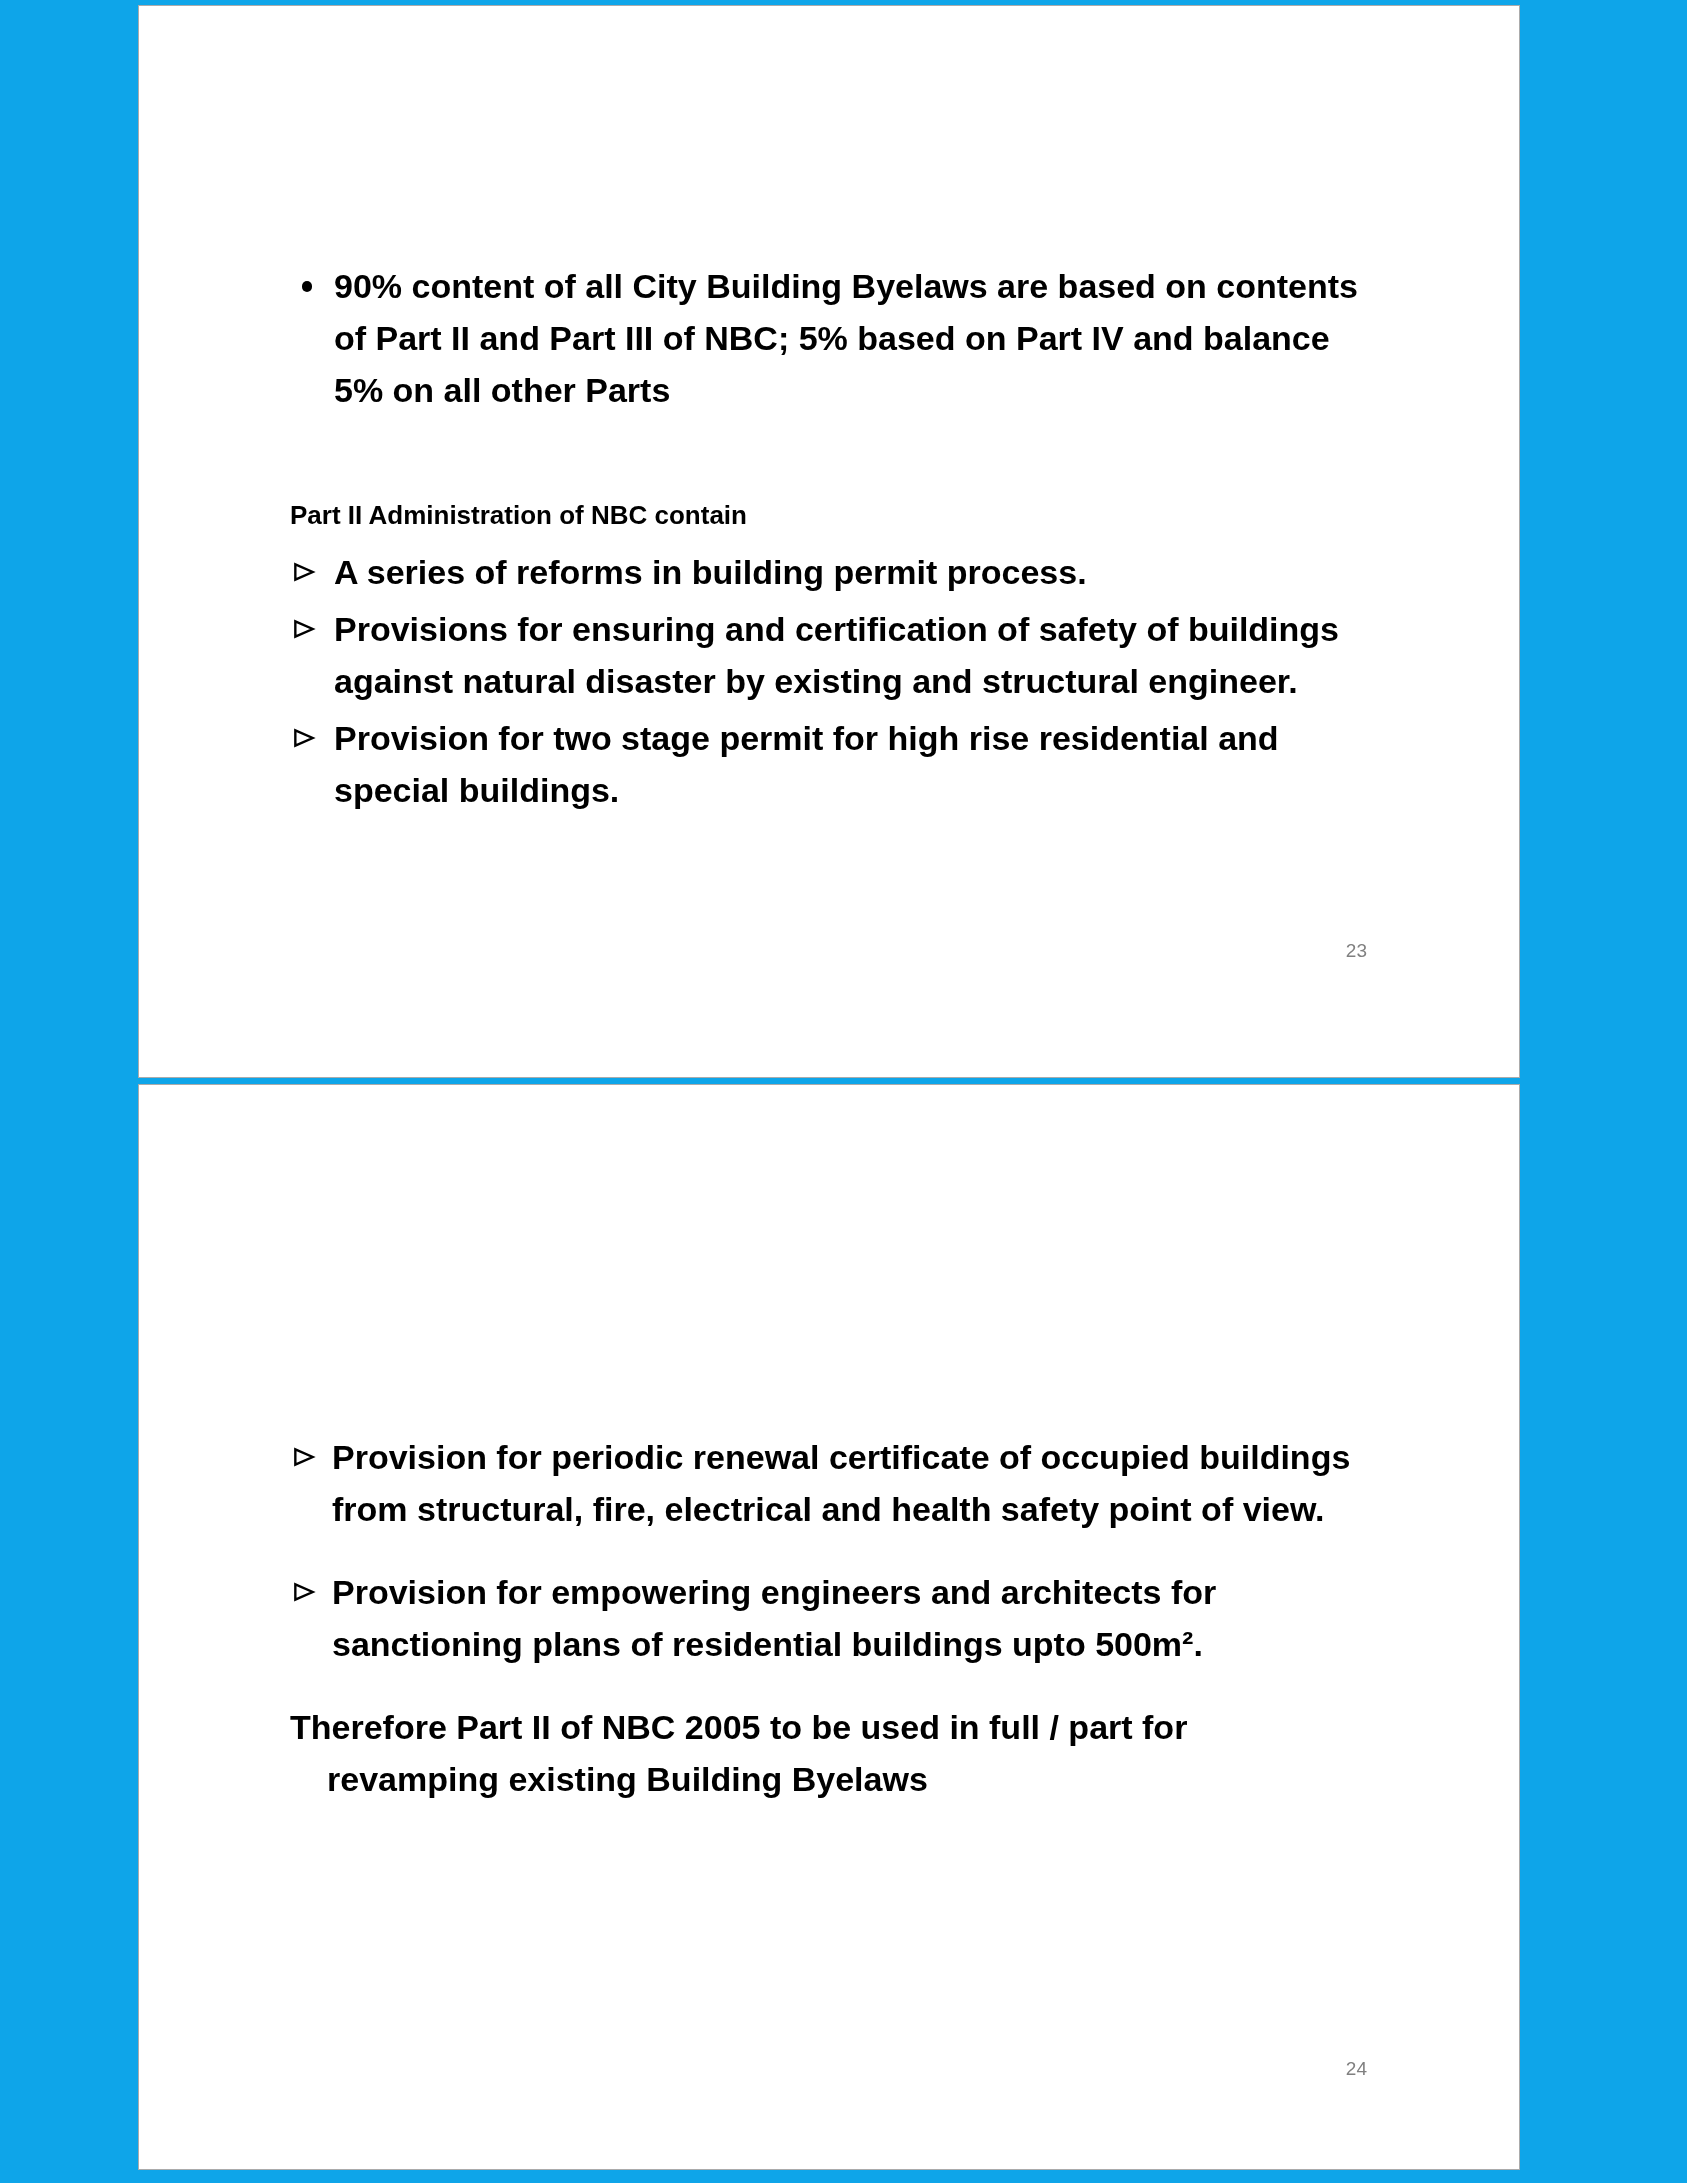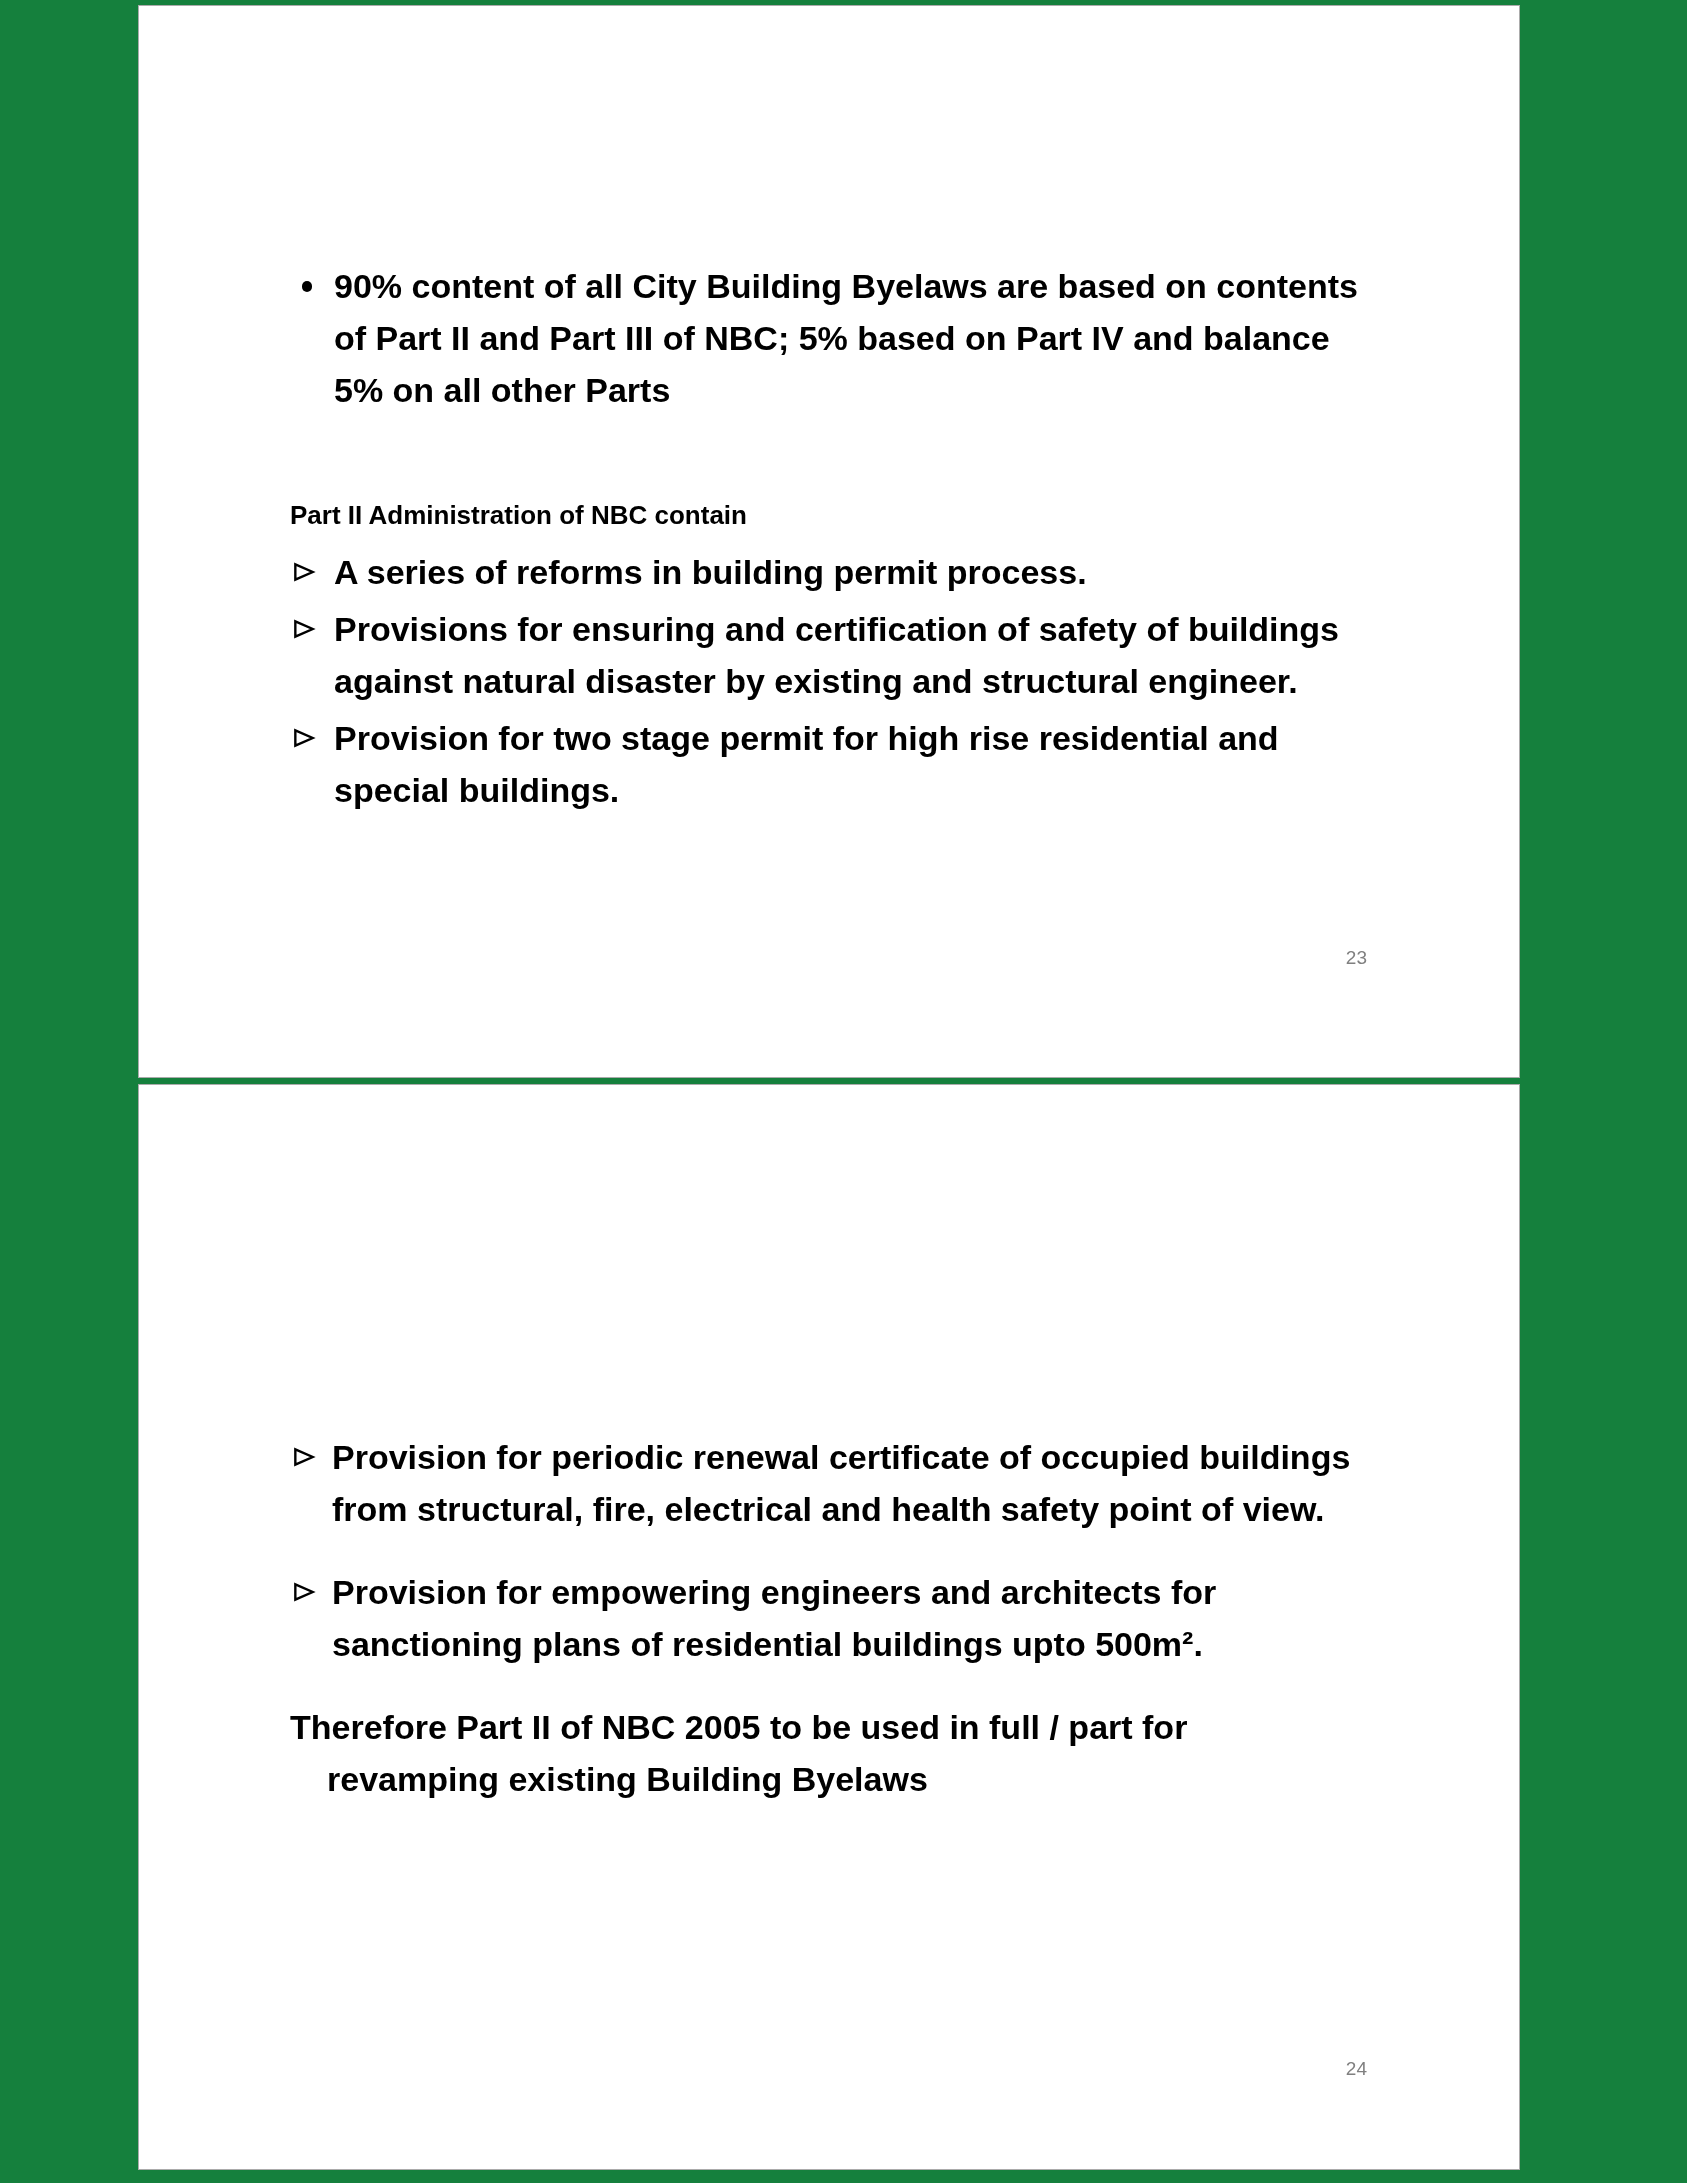--- a/index.html
+++ b/index.html
@@ -5,21 +5,21 @@
   html, body {
     margin: 0;
     padding: 0;
     background: #ffffff;
     font-family: "Liberation Sans", "DejaVu Sans", sans-serif;
   }
   .page {
     position: relative;
     width: 1687px;
     height: 2183px;
-    background: #15803d;
+    background: #0ea5e9;
     overflow: hidden;
   }
   .slide {
     position: absolute;
     left: 138px;
     width: 1382px;
     border: 0.8px solid #ababab;
     box-sizing: border-box;
     background: #ffffff;
   }
@@ -85,21 +85,21 @@
   .closing { margin-top: 0; }
   .closing .line2 { padding-left: 37px; }
 
   .page-number {
     position: absolute;
     right: 152px;
     font-size: 19px;
     font-weight: normal;
     color: #808080;
   }
-  .slide-1 .page-number { bottom: 108px; }
+  .slide-1 .page-number { bottom: 115px; }
   .slide-2 .page-number { bottom: 89px; }
 </style>
 </head>
 <body>
 
 <div class="page">
 
   <section class="slide slide-1">
     <div class="inner">
 

